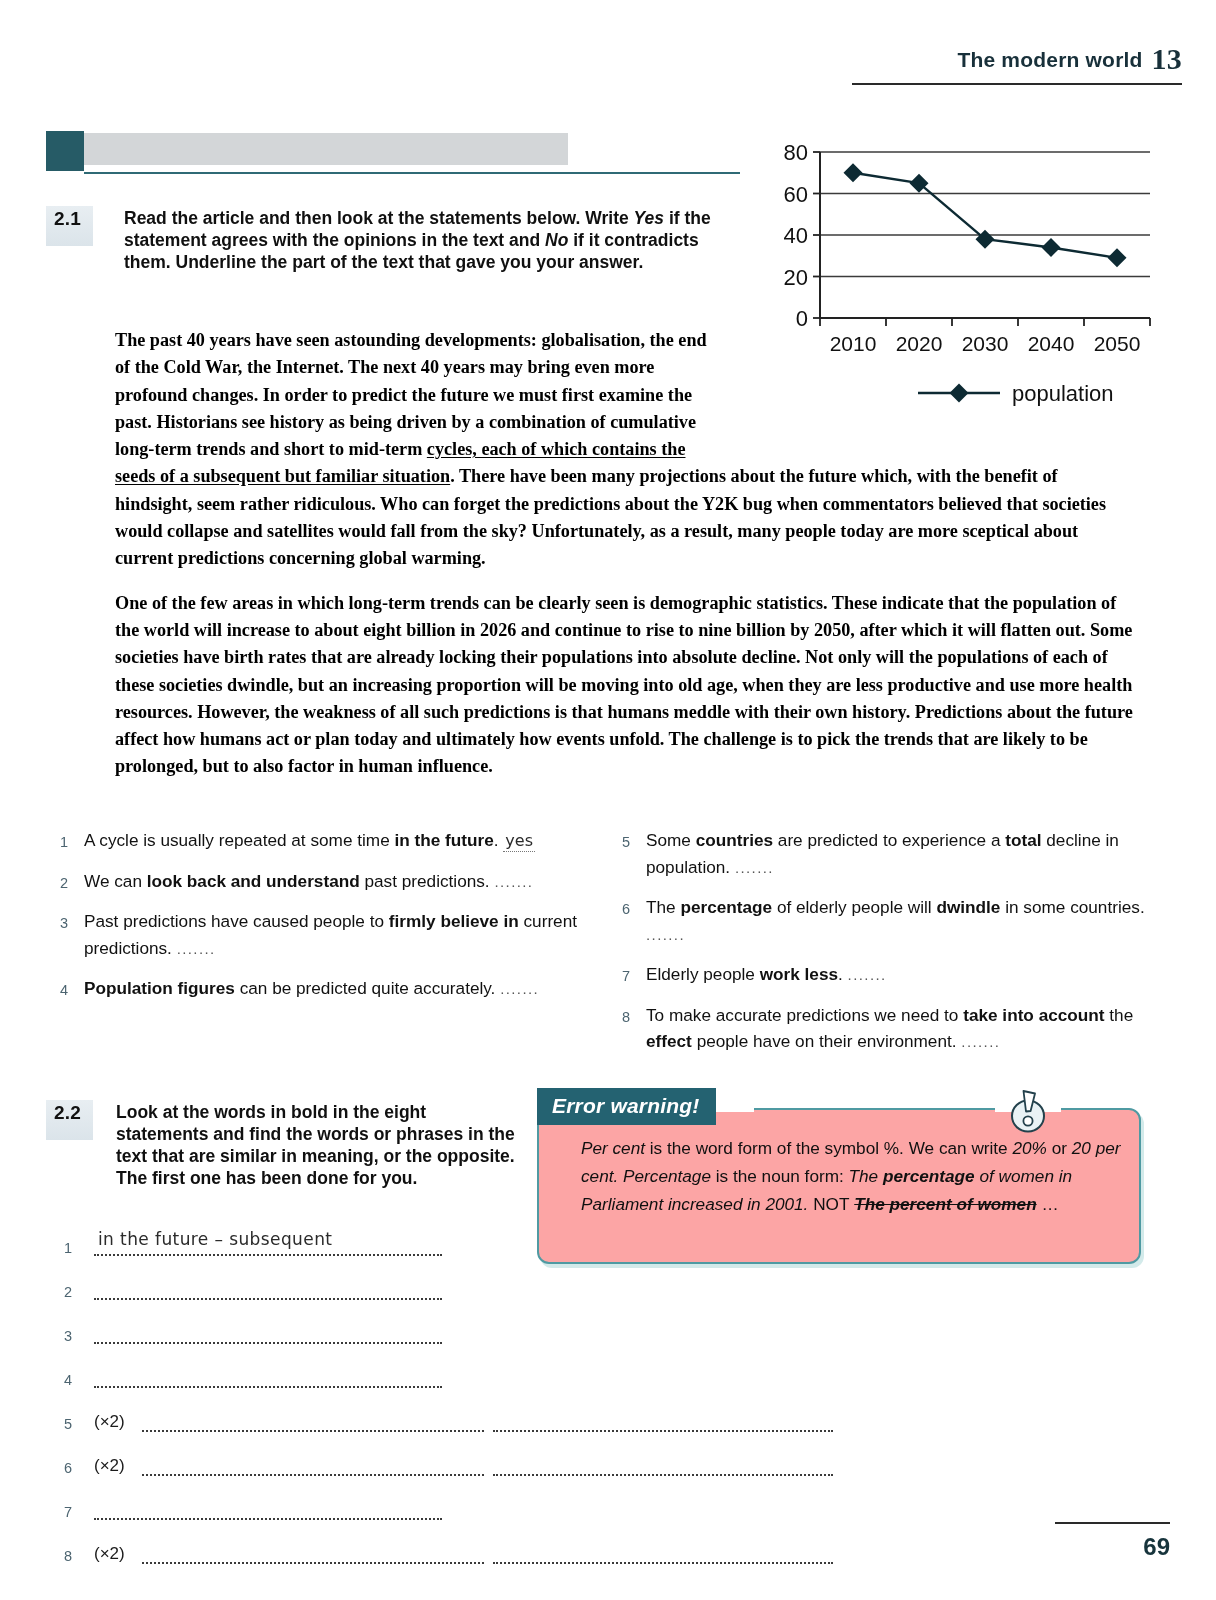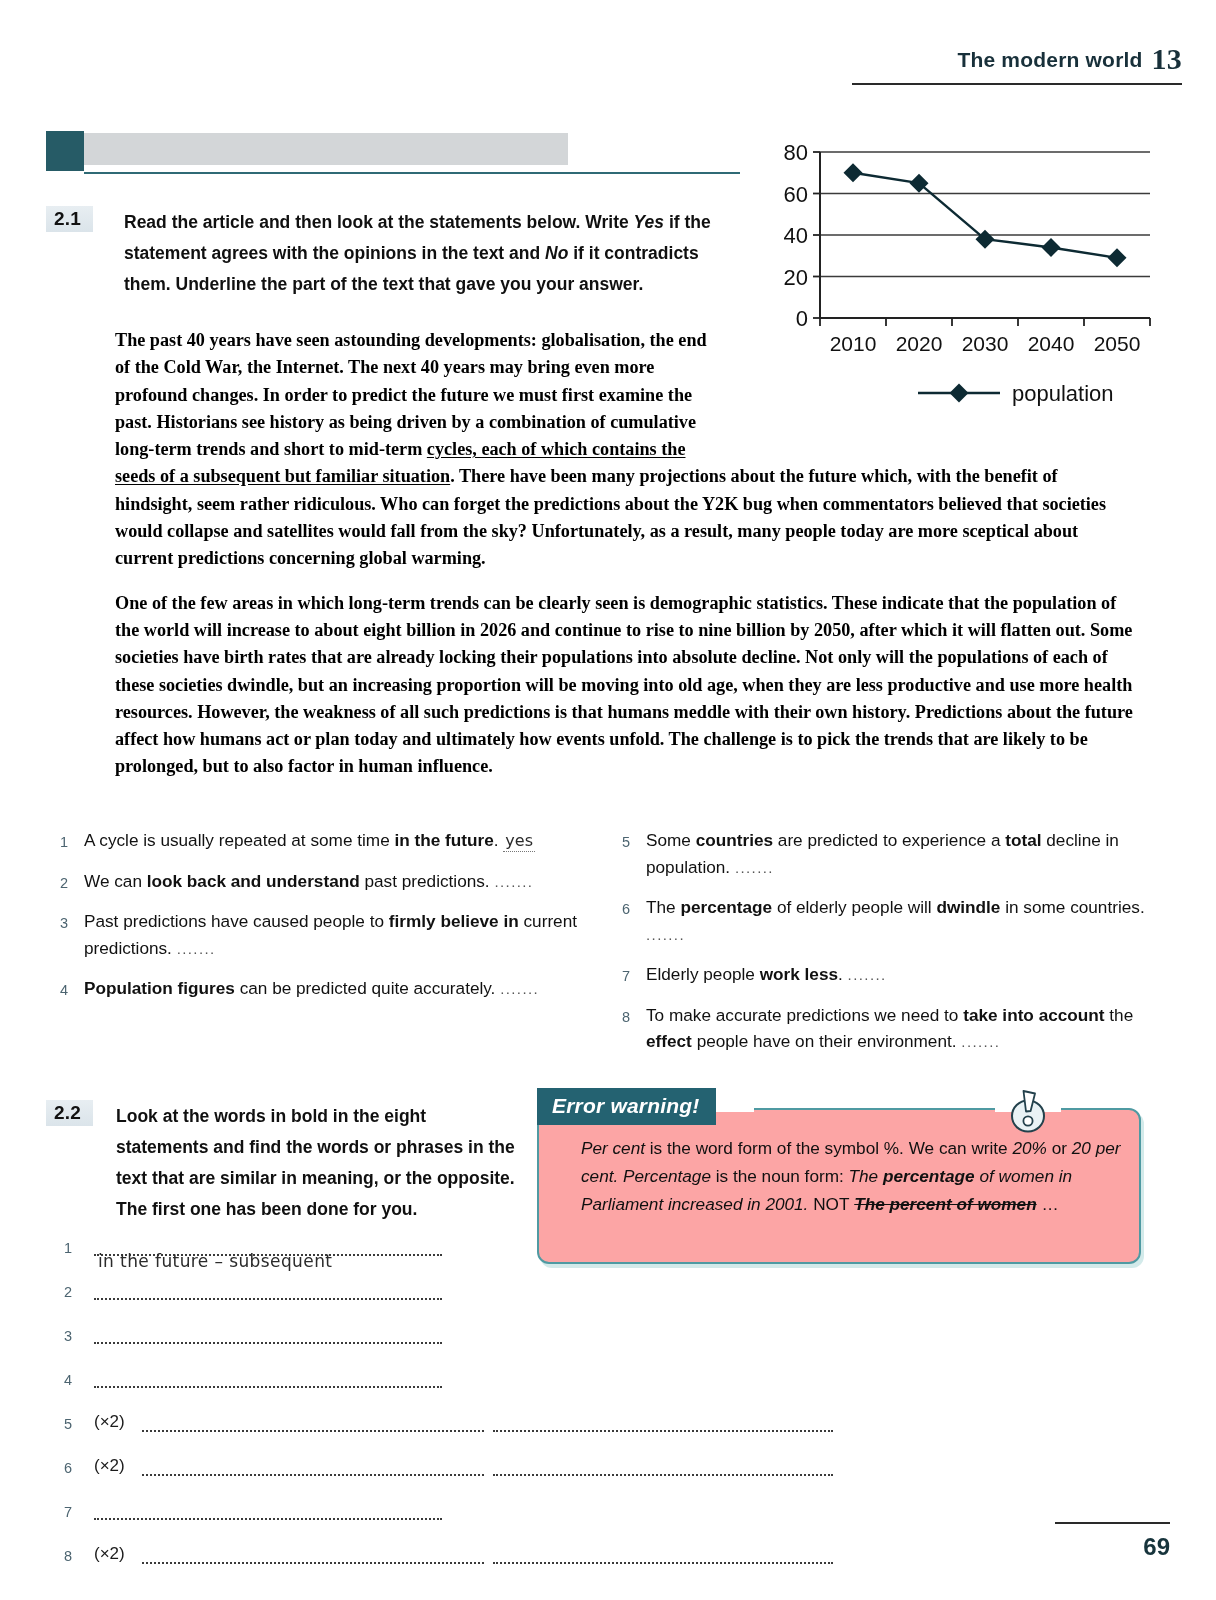--- a/index.html
+++ b/index.html
@@ -89,28 +89,28 @@
     background: #2f6a75;
   }
 
   
   .ex-num {
     position: absolute;
     font-size: 19px;
     font-weight: bold;
     color: #111;
     background: linear-gradient(180deg,#e8eef2,#dbe4ea);
-    padding: 2px 12px 2px 8px;
+    padding: 2px 12px 16px 8px;
     letter-spacing: 0.2px;
   }
   .ex-instr {
     position: absolute;
     font-size: 17.5px;
     font-weight: bold;
-    line-height: 31px;
+    line-height: 22px;
     color: #101010;
   }
   .ex-instr i { font-style: italic; }
 
   
   #article {
     position: absolute;
     left: 115px;
     top: 327px;
     width: 1022px;
@@ -203,21 +203,20 @@
     border-bottom: 2.5px dotted #3a3a3a;
   }
   .ans-hand {
     position: absolute;
     left: 52px;
     top: 1px;
     font-family: "DejaVu Sans", sans-serif;
     font-size: 17px;
     color: #2b2b2b;
     letter-spacing: 0.4px;
-    margin-top: 22px;
   }
 
   
   #errbox {
     position: absolute;
     left: 537px;
     top: 1108px;
     width: 600px;
     height: 152px;
     border: 2px solid #4f9aa2;

